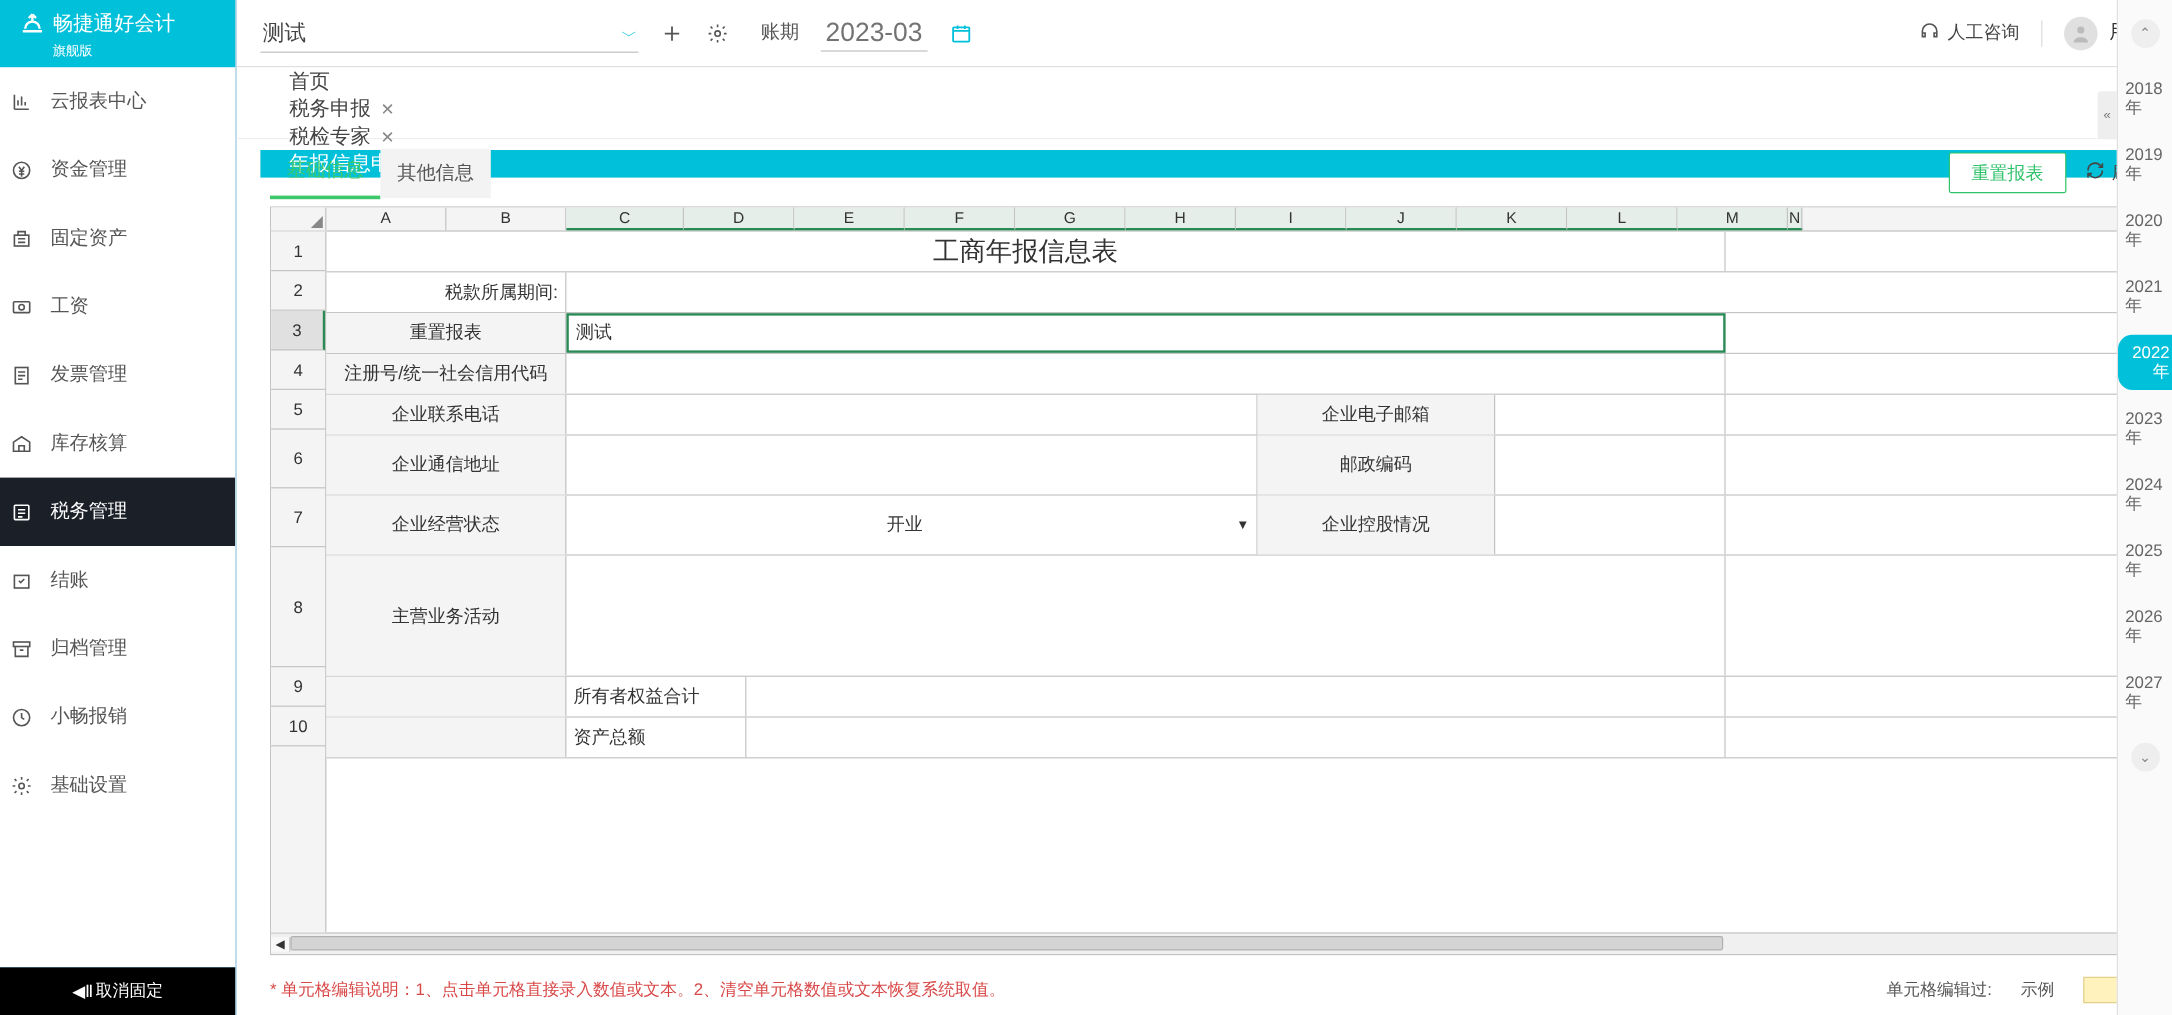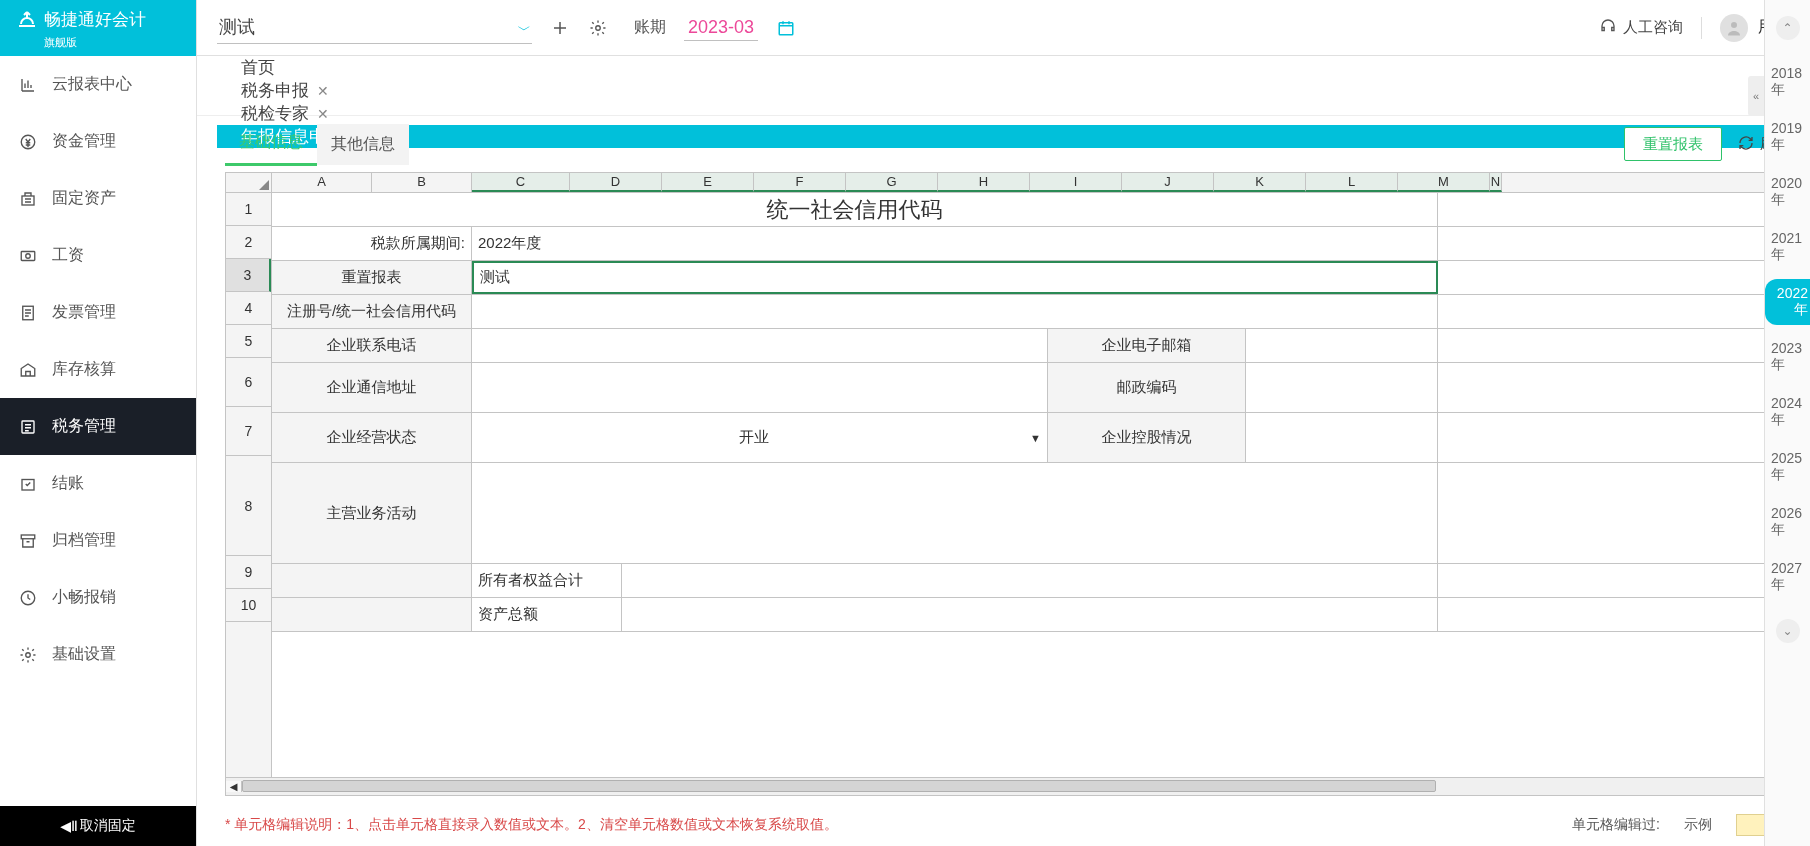--- a/index.html
+++ b/index.html
@@ -6,34 +6,34 @@
 body { font-family:"Microsoft YaHei","PingFang SC",Arial,sans-serif; font-size:14px; color:#333; overflow:hidden; }
 
 .app { width:1810px; height:846px; position:relative; display:flex; }
 
 .sidebar { width:197px; background:#0ea5e9; display:flex; flex-direction:column; border-right:1px solid #e0e0e0; }
 .logo-area { height:56px; background:#01c0da; color:#fff; display:flex; flex-direction:column; justify-content:center; padding-left:14px; }
 .logo-row { display:flex; align-items:center; gap:4px; font-size:17px; font-weight:500; }
 .logo-icon { width:26px; height:26px; display:inline-flex; align-items:center; justify-content:center; }
 .logo-sub { font-size:11px; margin-left:30px; margin-top:2px; }
 .menu { flex:1; background:#fff; overflow-y:auto; position:relative; }
-.menu-item { height:57px; display:flex; align-items:center; padding-left:18px; color:#555; cursor:pointer; gap:14px; font-size:16px;}
+.menu-item { height:57px; display:flex; align-items:center; padding-left:8px; color:#555; cursor:pointer; gap:14px; font-size:16px;}
 .menu-item.active { background:#1a1f28; color:#fff; }
 .menu-icon { width:20px; height:20px; display:inline-flex; align-items:center; justify-content:center; }
 .menu-bottom { height:40px; background:#000; color:#fff; display:flex; align-items:center; justify-content:center; cursor:pointer; font-size:14px; gap:2px; }
 .scroll-indicator { position:absolute; right:0; top:56px; width:16px; height:40px; background:#eee; display:flex; flex-direction:column; align-items:center; justify-content:center; color:#666; font-size:10px; cursor:pointer; }
 
 .main { flex:1; display:flex; flex-direction:column; }
 
 .topbar { height:56px; border-bottom:1px solid #e0e0e0; display:flex; align-items:center; padding:0 20px; gap:18px; }
 .company-select { width:315px; font-size:18px; color:#444; display:flex; align-items:center; justify-content:space-between; border-bottom:1px solid #c0c0c0; padding:4px 2px; cursor:pointer;}
 .chevron { color:#01c0da; font-size:16px; transform:scaleY(0.6); }
 .topbar-icon { width:20px; height:20px; color:#555; cursor:pointer; display:flex; align-items:center; justify-content:center; }
 .period-label { font-size:16px; color:#555; margin-left:8px;}
-.period-value { font-size:18px; color:#ec4899; border-bottom:1px solid #c0c0c0; padding:2px 4px;}
+.period-value { font-size:22px; color:#737373; border-bottom:1px solid #c0c0c0; padding:2px 4px;}
 .topbar-spacer { flex:1; }
 .topbar-right { display:flex; align-items:center; gap:10px; }
 .help-btn { display:flex; align-items:center; gap:6px; cursor:pointer; color:#444; font-size:15px;}
 .divider { width:1px; height:22px; background:#ddd; margin:0 8px;}
 .avatar { width:28px; height:28px; border-radius:50%; background:#e0e0e0; display:flex; align-items:center; justify-content:center; color:#999;}
 
 .tabstrip { height:60px; display:flex; align-items:stretch; border-bottom:1px solid #eee; padding-left:20px; position:relative;flex-direction:column;}
 .tab { padding:0 24px; display:flex; align-items:center; gap:8px; cursor:pointer; font-size:17px; color:#444; }
 .tab .close { font-size:14px; color:#888;}
 .tab.active { background:#01c0da; color:#fff; }
@@ -320,27 +320,26 @@
                     <div class="row-h" style="height: 33px;">4</div>
                     <div class="row-h" style="height: 33px;">5</div>
                     <div class="row-h" style="height: 49px;">6</div>
                     <div class="row-h" style="height: 49px;">7</div>
                     <div class="row-h" style="height: 100px;">8</div>
                     <div class="row-h" style="height: 33px;">9</div>
                     <div class="row-h" style="height: 33px;">10</div>
                   </div>
                 <div class="grid" id="grid">
                     <div class="grow">
-                      <div class="gcell title-cell" style="width: 1166px; height: 33px;">统一社会信用代码</div>
+                      <div class="gcell title-cell" style="width: 1166px; height: 33px;">工商年报信息表</div>
                     </div>
                     <div class="grow">
                       <div class="gcell" style="width: 200px; height: 33px;">
                         <span style="width:100%;text-align:right;display:block;">税款所属期间:</span>
                       </div>
-                      <div class="gcell" style="width: 966px; height: 33px;">2022年度</div>
                     </div>
                     <div class="grow">
                       <div class="gcell hdr" style="width: 200px; height: 33px;">重置报表</div>
                       <div class="gcell selcell" style="width: 966px; height: 33px;">测试</div>
                     </div>
                     <div class="grow">
                       <div class="gcell hdr" style="width: 200px; height: 33px;">注册号/统一社会信用代码</div>
                       <div class="gcell" style="width: 966px; height: 33px;"></div>
                     </div>
                     <div class="grow">

